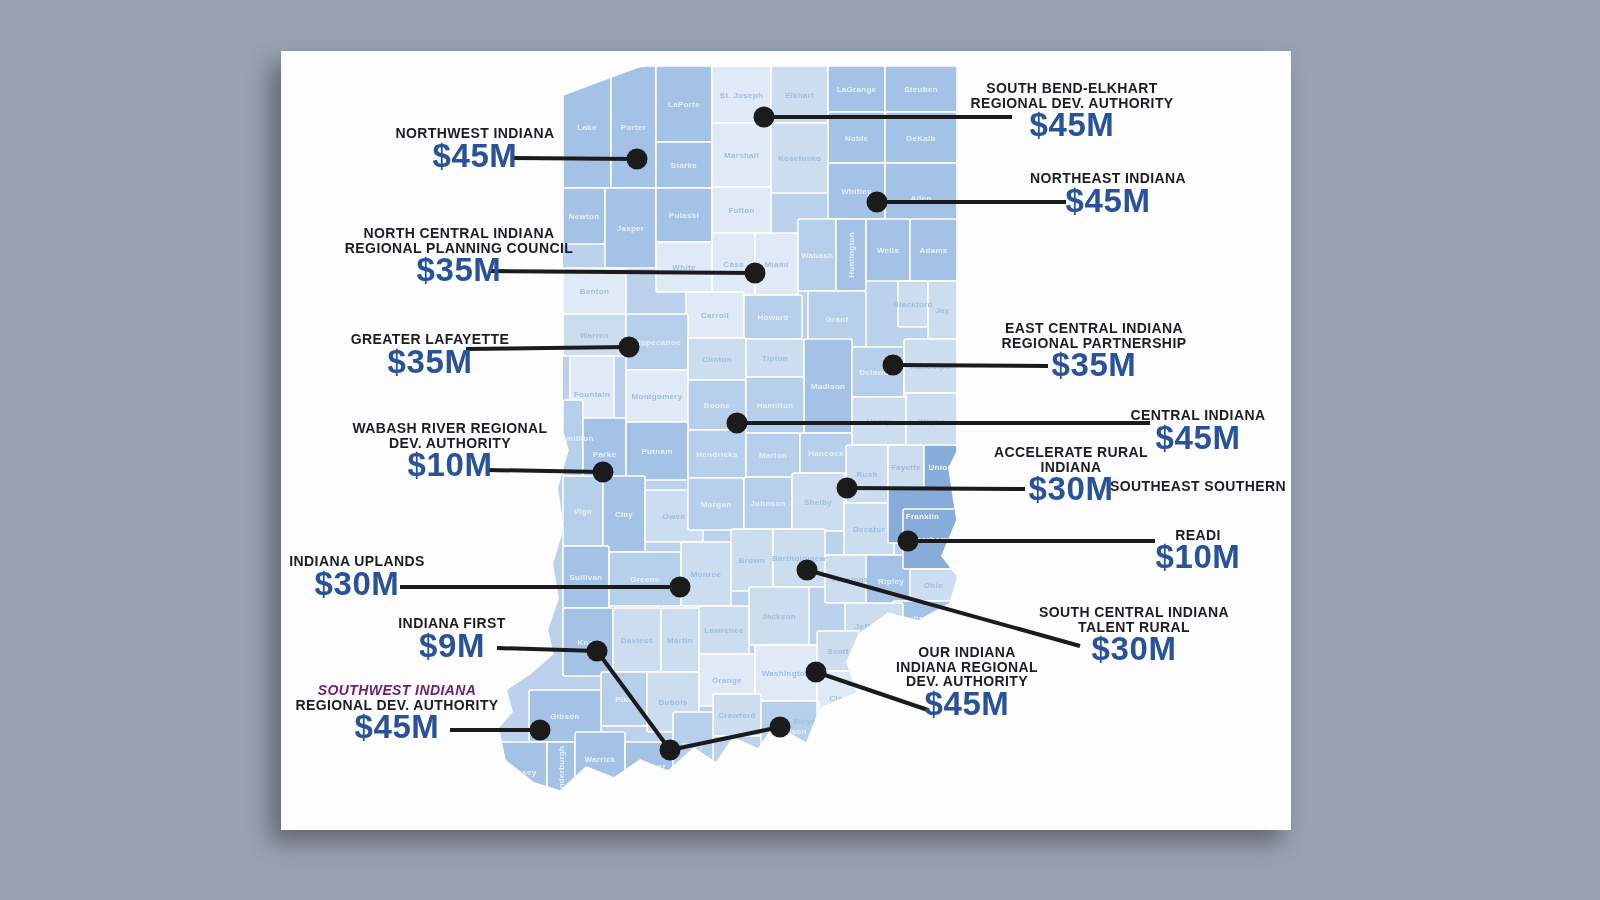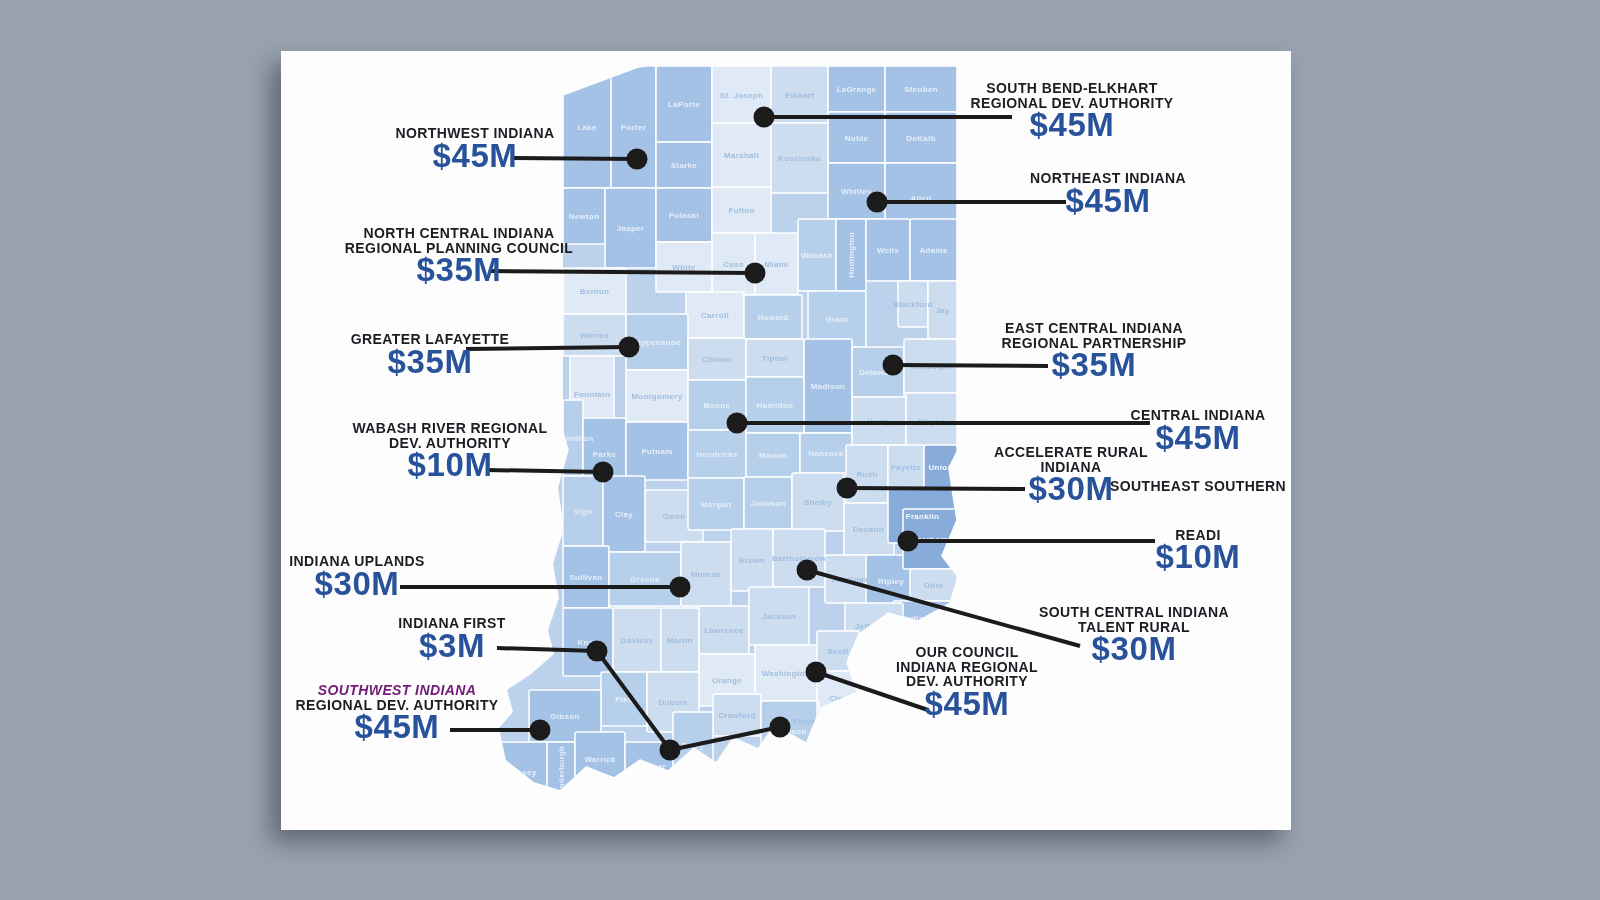--- a/index.html
+++ b/index.html
@@ -315,24 +315,24 @@
       <div class="rname" style="color: rgb(27, 29, 34);">INDIANA UPLANDS</div>
       <div class="amount" style="color: rgb(40, 82, 154);">$30M</div>
     </div>
     <div class="callout" style="left: 1134px; top: 634px;">
       <div class="rname" style="color: rgb(27, 29, 34);">SOUTH CENTRAL INDIANA</div>
       <div class="rname" style="color: rgb(27, 29, 34);">TALENT RURAL</div>
       <div class="amount" style="color: rgb(40, 82, 154);">$30M</div>
     </div>
     <div class="callout" style="left: 452px; top: 638px;">
       <div class="rname" style="color: rgb(27, 29, 34);">INDIANA FIRST</div>
-      <div class="amount" style="color: rgb(40, 82, 154);">$3M</div>
+      <div class="amount" style="color: rgb(40, 82, 154);">$9M</div>
     </div>
     <div class="callout" style="left: 967px; top: 681px;">
-      <div class="rname" style="color: rgb(27, 29, 34);">OUR COUNCIL</div>
+      <div class="rname" style="color: rgb(27, 29, 34);">OUR INDIANA</div>
       <div class="rname" style="color: rgb(27, 29, 34);">INDIANA REGIONAL</div>
       <div class="rname" style="color: rgb(27, 29, 34);">DEV. AUTHORITY</div>
       <div class="amount" style="color: rgb(40, 82, 154);">$45M</div>
     </div>
     <div class="callout" style="left: 397px; top: 712px;">
       <div class="rname" style="color: #701a75; font-style: italic;">SOUTHWEST INDIANA</div>
       <div class="rname" style="color: rgb(27, 29, 34);">REGIONAL DEV. AUTHORITY</div>
       <div class="amount" style="color: rgb(40, 82, 154);">$45M</div>
     </div>
   </div>

